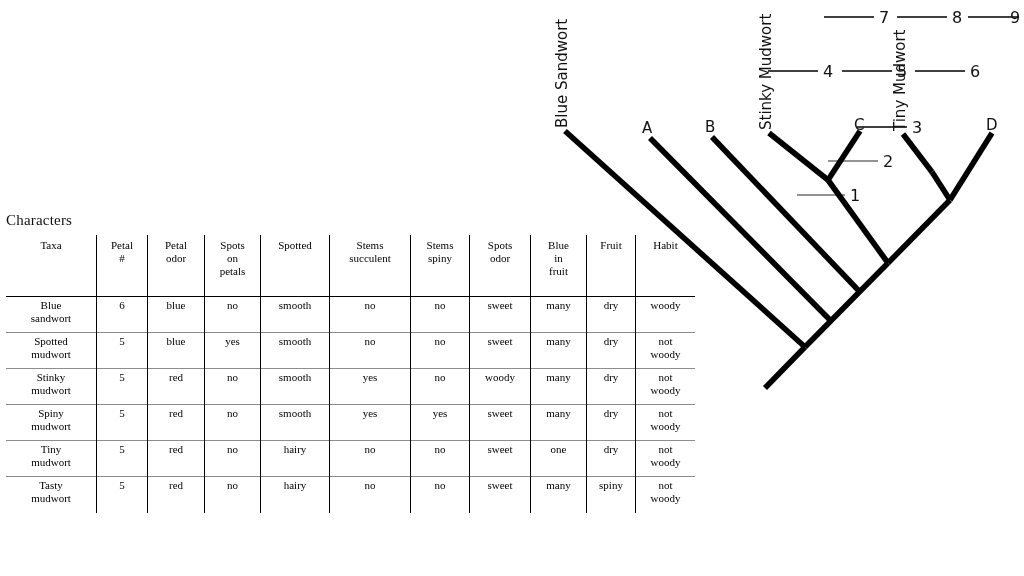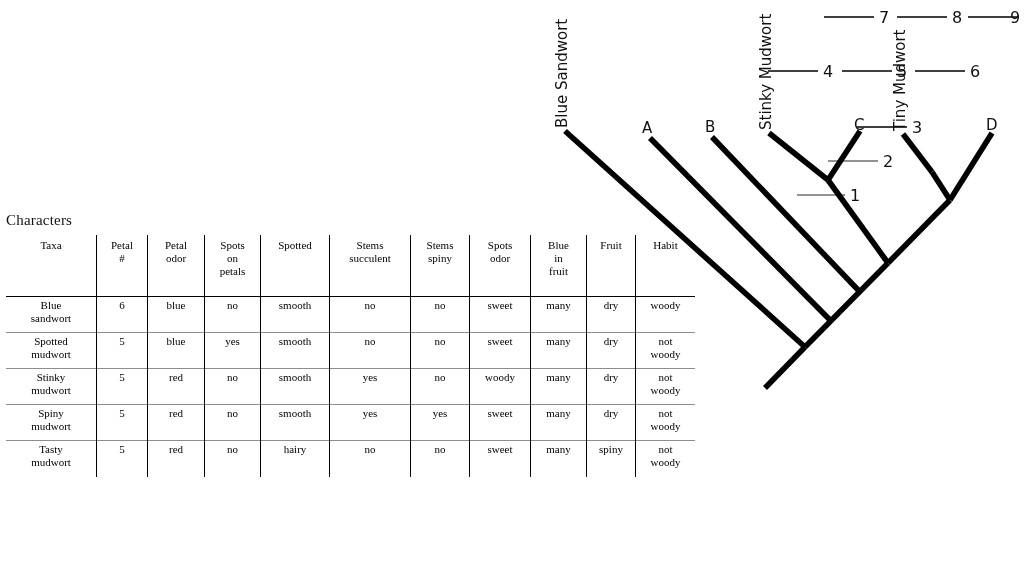--- a/index.html
+++ b/index.html
@@ -210,20 +210,39 @@
           <td class="c-odor">sweet</td>
           <td class="c-seeds">many</td>
           <td class="c-fruit">dry</td>
           <td class="c-habit">
             <div>not</div>
             <div>woody</div>
           </td>
         </tr>
         <tr>
           <td class="c-taxa">
+            <div>Tiny</div>
+            <div>mudwort</div>
+          </td>
+          <td class="c-petalnum">5</td>
+          <td class="c-petalcolor">red</td>
+          <td class="c-spots">no</td>
+          <td class="c-leaves">hairy</td>
+          <td class="c-succ">no</td>
+          <td class="c-spiny">no</td>
+          <td class="c-odor">sweet</td>
+          <td class="c-seeds">one</td>
+          <td class="c-fruit">dry</td>
+          <td class="c-habit">
+            <div>not</div>
+            <div>woody</div>
+          </td>
+        </tr>
+        <tr>
+          <td class="c-taxa">
             <div>Tasty</div>
             <div>mudwort</div>
           </td>
           <td class="c-petalnum">5</td>
           <td class="c-petalcolor">red</td>
           <td class="c-spots">no</td>
           <td class="c-leaves">hairy</td>
           <td class="c-succ">no</td>
           <td class="c-spiny">no</td>
           <td class="c-odor">sweet</td>

